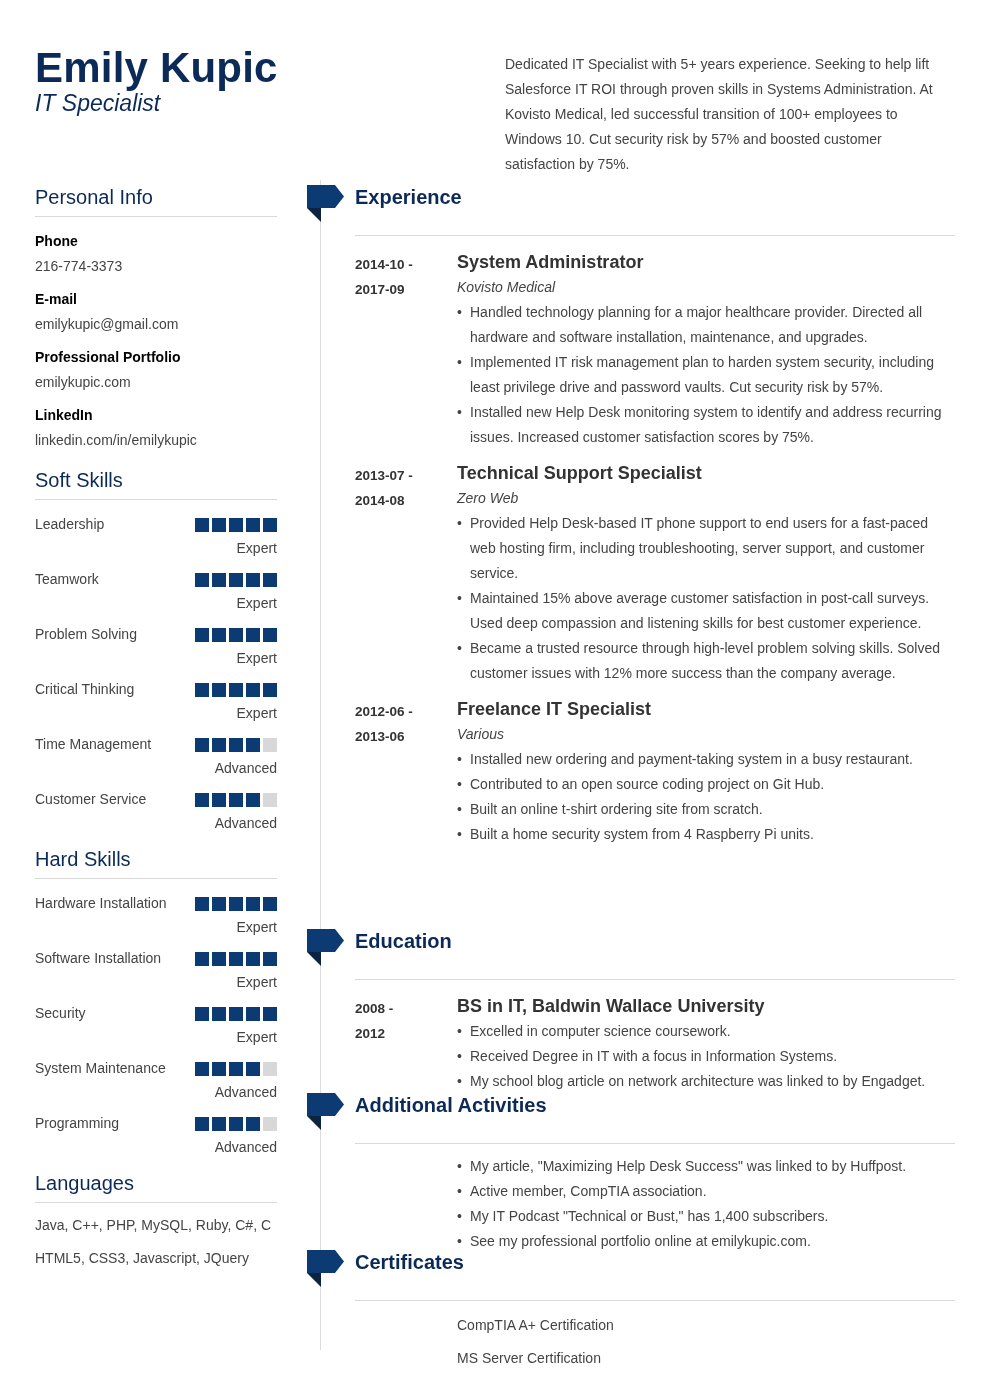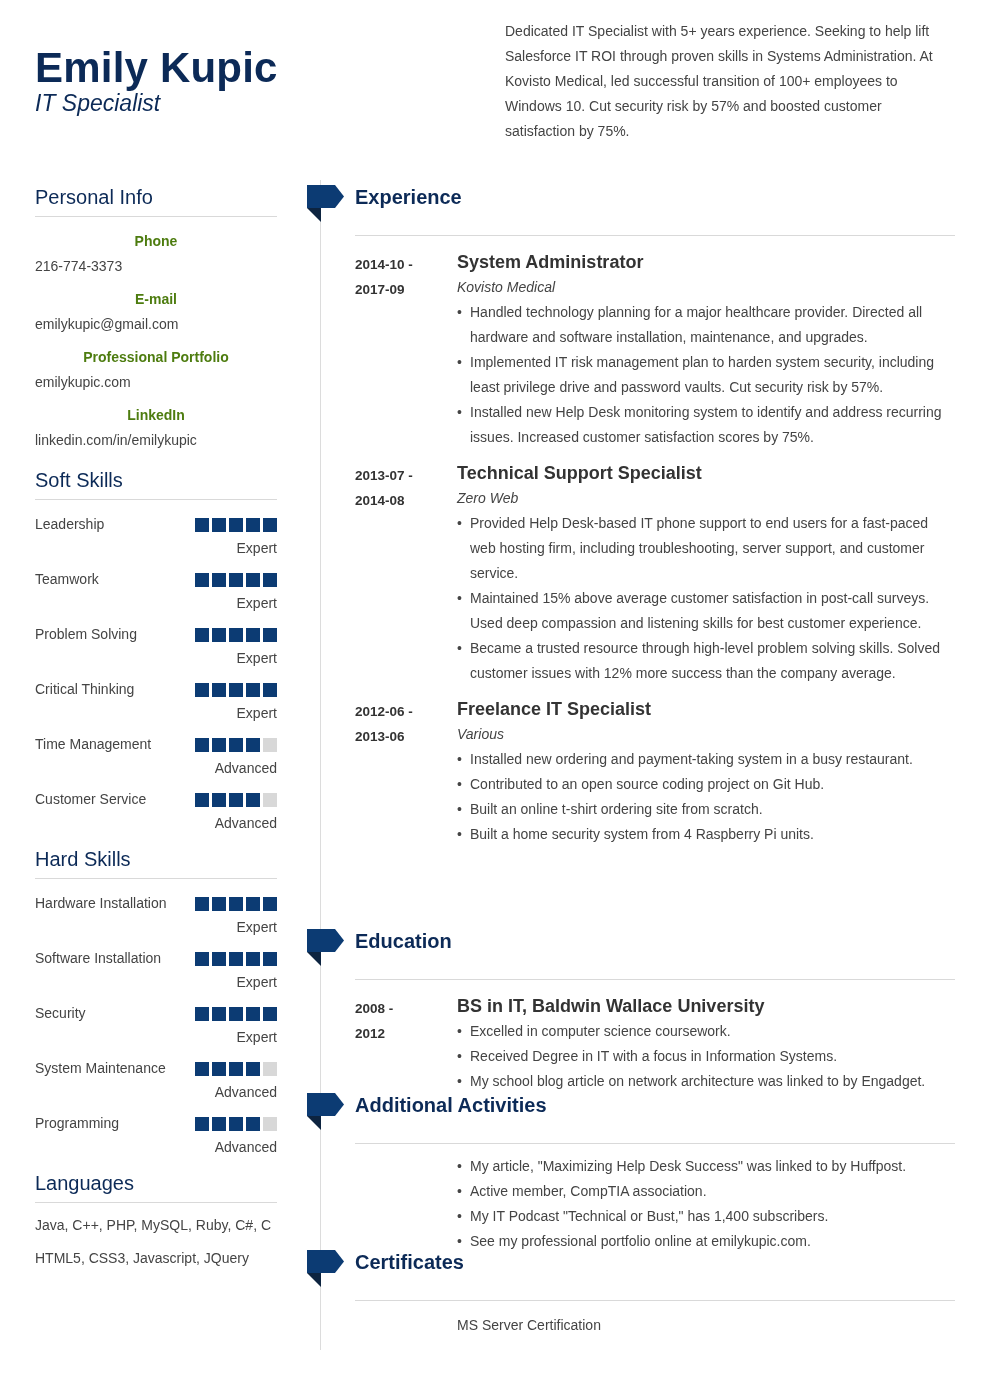--- a/index.html
+++ b/index.html
@@ -1,26 +1,26 @@
 <!DOCTYPE html>
 <html><head>
 <meta charset="utf-8">
 <style>
   * { box-sizing: border-box; margin: 0; padding: 0; }
   html, body { width: 990px; height: 1400px; background: #ffffff; }
   body { font-family: "Liberation Sans", sans-serif; color: #333333; position: relative; overflow: hidden; }
 
   .name { position: absolute; left: 35px; top: 44px; font-size: 42px; font-weight: bold; color: #0c2a57; letter-spacing: 0.2px; }
   .title { position: absolute; left: 35px; top: 90px; font-size: 23px; font-style: italic; color: #0c2a57; }
-  .summary { position: absolute; left: 505px; top: 19px; width: 450px; font-size: 14px; line-height: 25px; color: #444; }
+  .summary { position: absolute; left: 505px; top: 52px; width: 450px; font-size: 14px; line-height: 25px; color: #444; }
 
   
   .left { position: absolute; left: 35px; top: 186px; width: 242px; }
   .sec-title { font-size: 20px; font-weight: normal; color: #0c2a57; padding-bottom: 7px; border-bottom: 1px solid #d9d9d9; margin-bottom: 12px; }
-  .pi-label { font-size: 14px; font-weight: bold; color: #4d7c0f; line-height: 25px; text-align: center; }
+  .pi-label { font-size: 14px; font-weight: bold; color: #000000; line-height: 25px; }
   .pi-value { font-size: 14px; color: #444; line-height: 25px; margin-bottom: 8px; }
 
   .skill { position: relative; margin-bottom: 8px; }
   .skill-name { font-size: 14px; color: #444; line-height: 25px; width: 150px; }
   .rating { position: absolute; right: 0; top: 6px; display: flex; gap: 3px; }
   .sq { width: 14px; height: 14px; background: #0c3b73; }
   .sq.off { background: #d8d8d8; }
   .level { font-size: 14px; color: #444; text-align: right; line-height: 22px; }
 
   .lang-text { font-size: 14px; color: #444; line-height: 33px; }
@@ -292,15 +292,16 @@
       <li>Active member, CompTIA association.</li>
       <li>My IT Podcast "Technical or Bust," has 1,400 subscribers.</li>
       <li>See my professional portfolio online at emilykupic.com.</li>
     </ul>
   </div>
 </div>
 
 <div class="right" style="top:1251px;">
   <div class="r-title">Certificates</div>
   <div style="margin-top:8px;">
+    <div class="cert">CompTIA A+ Certification</div>
     <div class="cert">MS Server Certification</div>
   </div>
 </div>
 
 </body></html>

